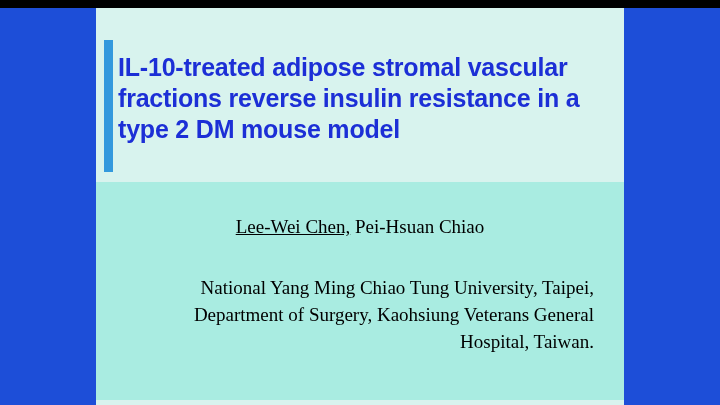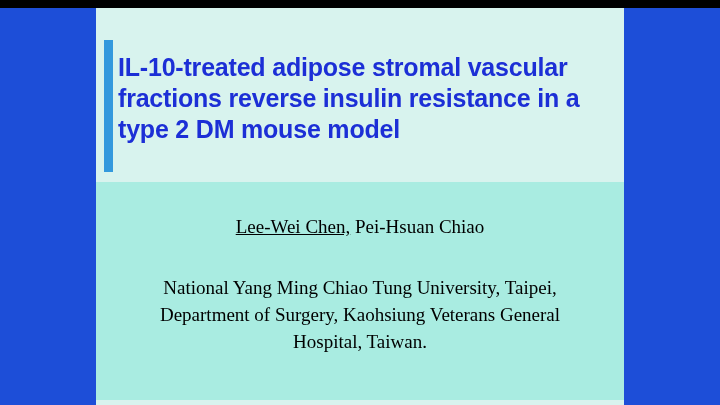--- a/index.html
+++ b/index.html
@@ -85,21 +85,21 @@
     color: #000000;
   }
   .authors .underlined {
     text-decoration: underline;
   }
   .affiliation {
     position: absolute;
     left: 30px;
     top: 266px;
     width: 468px;
-    text-align: center;
+    text-align: right;
     font-family: "Liberation Serif", serif;
     font-size: 19px;
     line-height: 27px;
     color: #000000;
   }
 </style>
 </head>
 <body>
 
 <div class="slide-stage">

